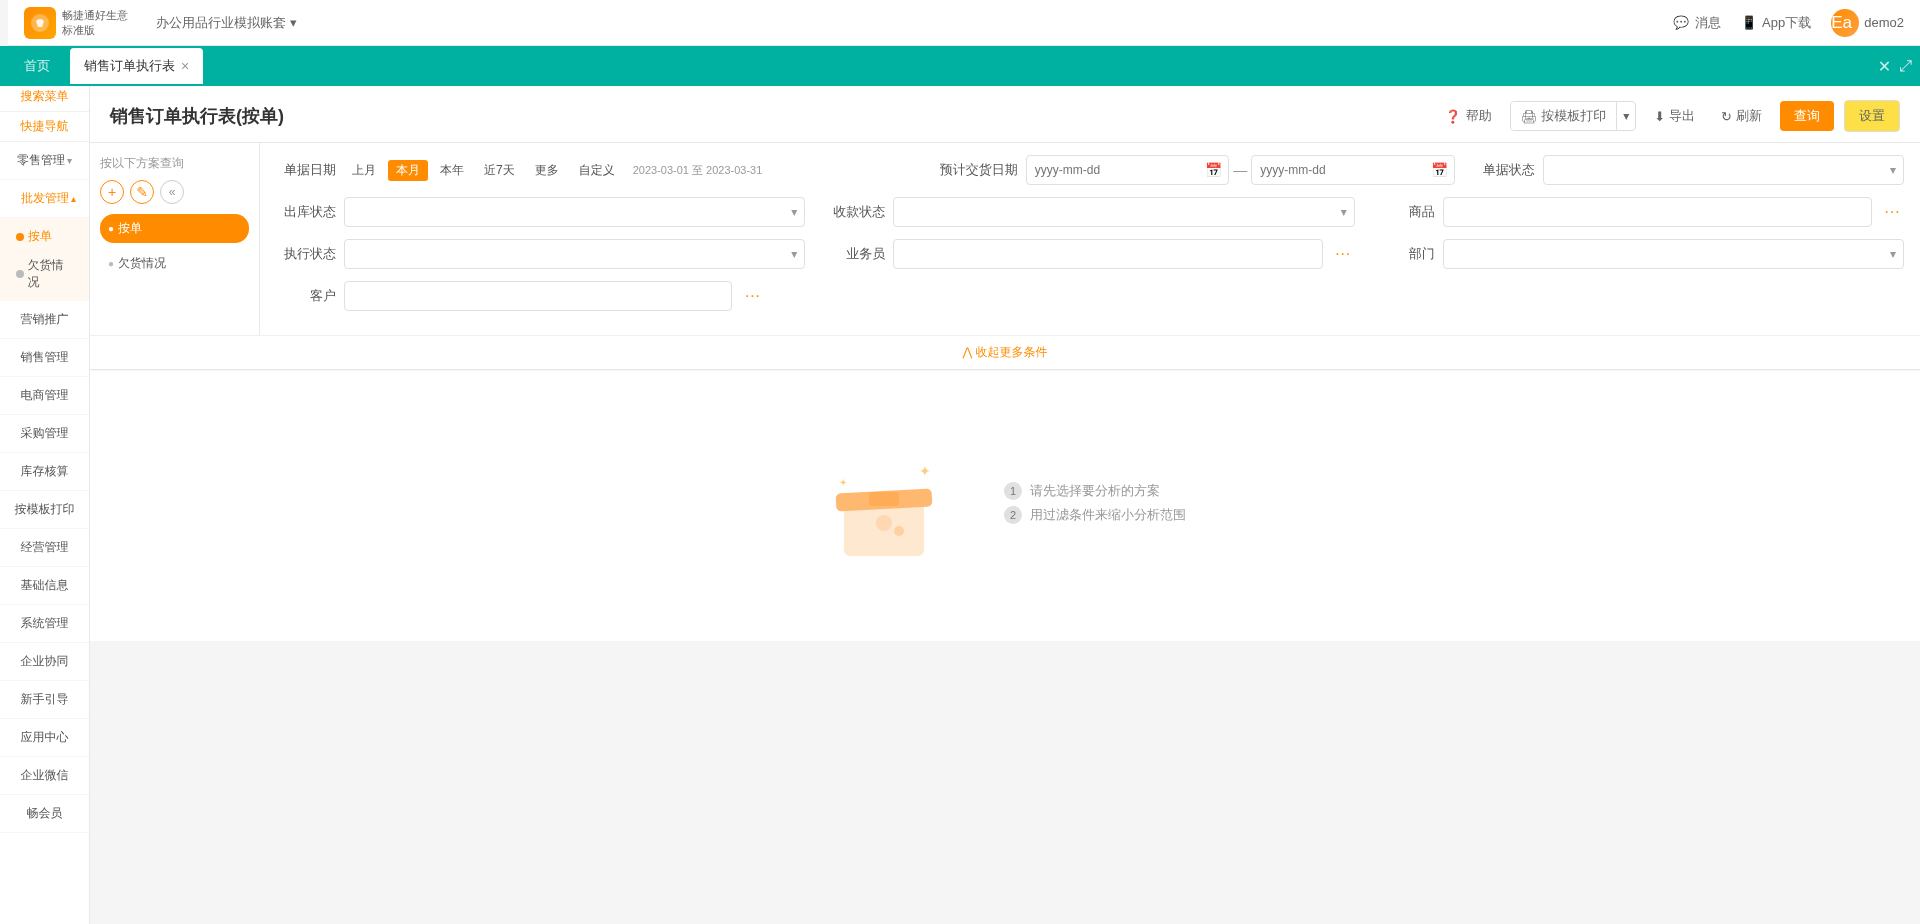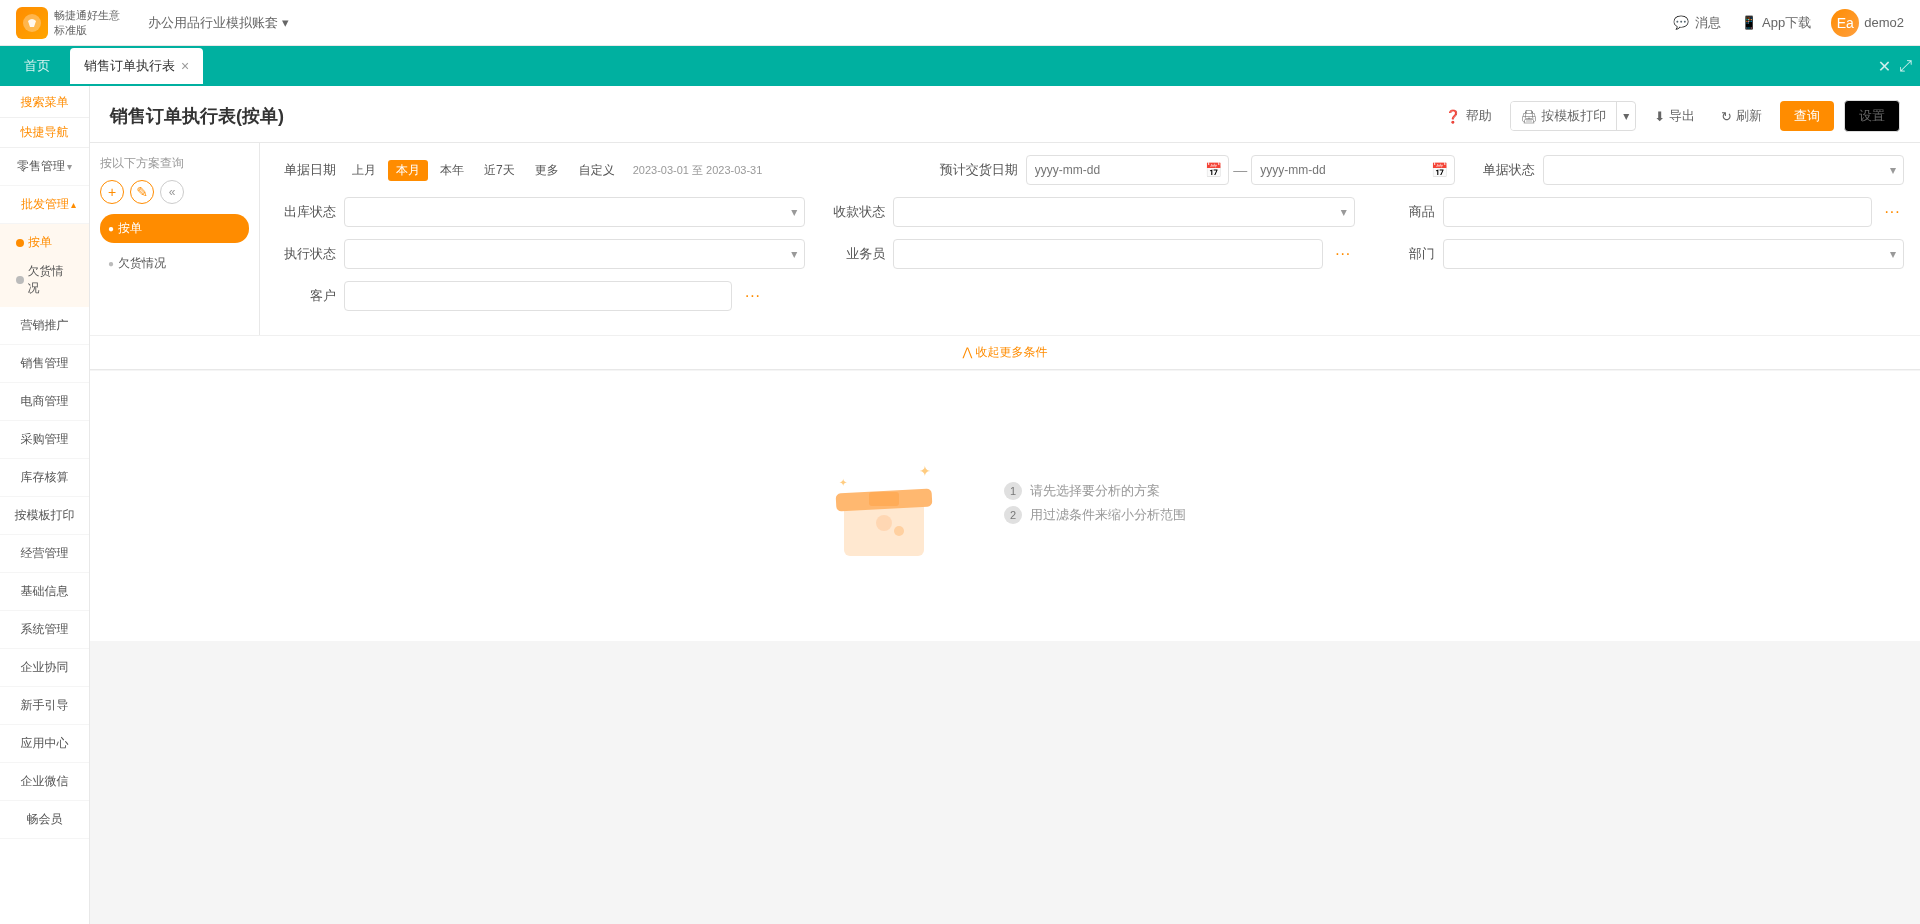--- a/index.html
+++ b/index.html
@@ -8,20 +8,21 @@
     
     .top-header {
       height: 46px;
       background: #fff;
       display: flex;
       align-items: center;
       justify-content: space-between;
       padding: 0 16px;
       border-bottom: 1px solid #e8e8e8;
       flex-shrink: 0;
+      margin-left: 8px;
     }
     .top-header-left {
       display: flex;
       align-items: center;
       gap: 8px;
     }
     .logo-area {
       display: flex;
       align-items: center;
       gap: 6px;
@@ -64,23 +65,22 @@
       font-size: 13px;
       cursor: pointer;
     }
     .avatar-circle {
       width: 28px;
       height: 28px;
       border-radius: 50%;
       background: linear-gradient(135deg, #ff8c00, #ffa040);
       display: flex;
       align-items: center;
-      justify-content: center;
       color: white;
-      font-size: 14px;
+      font-size: 17px;
     }
 
     
     .tab-bar {
       height: 40px;
       background: #00b0a0;
       display: flex;
       align-items: center;
       padding: 0 8px;
       flex-shrink: 0;
@@ -135,21 +135,21 @@
     .sidebar {
       width: 90px;
       background: #fff;
       border-right: 1px solid #e8e8e8;
       display: flex;
       flex-direction: column;
       flex-shrink: 0;
       overflow-y: auto;
     }
     .sidebar-search {
-      padding: 8px 8px 6px;
+      padding: 2px 8px 6px;
       font-size: 12px;
       color: #ff8c00;
       text-align: center;
       cursor: pointer;
       border-bottom: 1px solid #f0f0f0;
     }
     .sidebar-nav-group {
       padding: 6px 8px;
       font-size: 12px;
       color: #ff8c00;
@@ -248,21 +248,21 @@
       font-size: 13px;
       cursor: pointer;
       padding: 6px 14px;
       border-radius: 4px;
       border: none;
     }
     .action-btn-secondary {
       display: flex;
       align-items: center;
       gap: 4px;
-      background: #000000;
+      background: #fde047;
       color: #666;
       font-size: 13px;
       cursor: pointer;
       padding: 6px 14px;
       border-radius: 4px;
       border: 1px solid #ddd;
     }
     .print-btn-group {
       display: flex;
       align-items: center;

